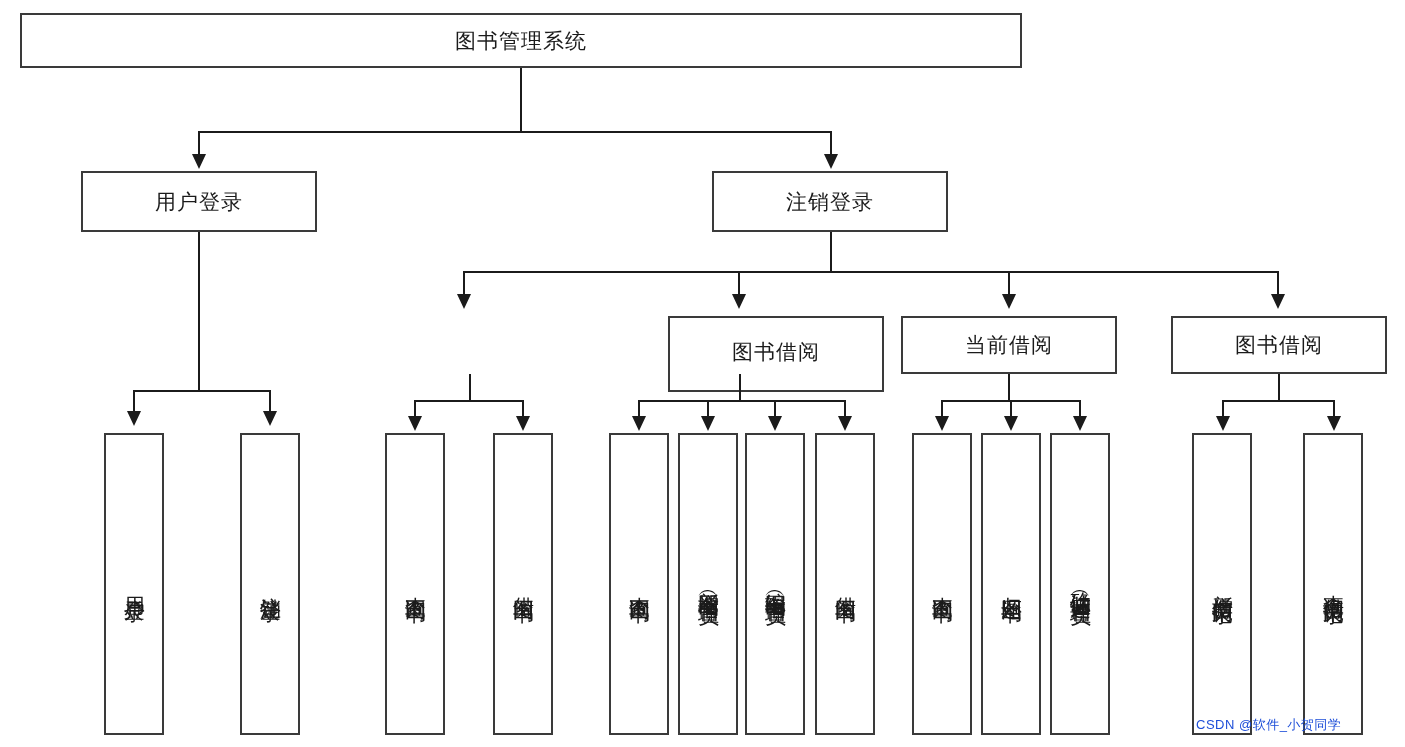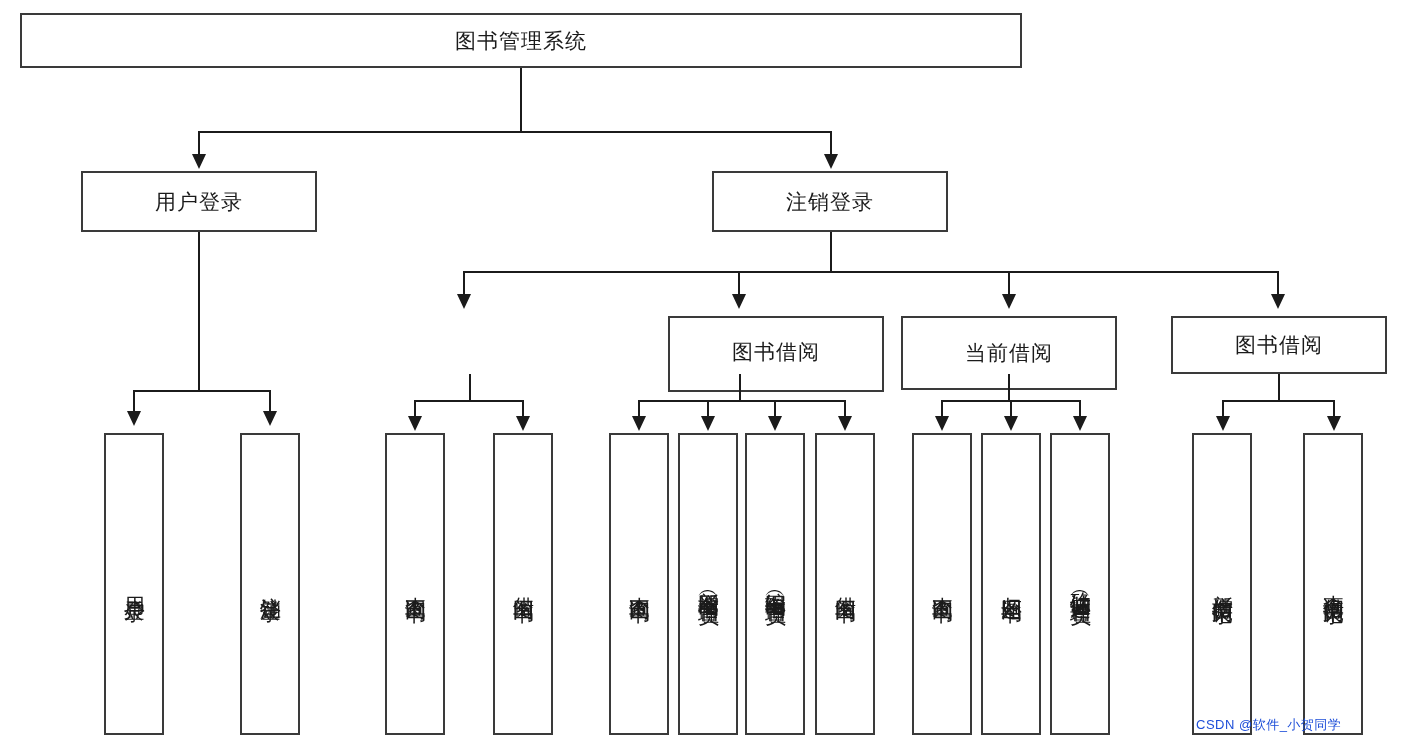--- a/index.html
+++ b/index.html
@@ -116,21 +116,21 @@
   <div class="vline" style="left:738px; top:271px; width:2px; height:25px;"></div>
   <div class="arrow" style="left:732px; top:294px;"></div>
   <div class="vline" style="left:1008px; top:271px; width:2px; height:25px;"></div>
   <div class="arrow" style="left:1002px; top:294px;"></div>
   <div class="vline" style="left:1277px; top:271px; width:2px; height:25px;"></div>
   <div class="arrow" style="left:1271px; top:294px;"></div>
 
   <div class="node horiz" style="left:668px; top:316px; width:216px; height:76px;font-family:Liberation Mono, monospace;">
     <span>图书借阅</span>
   </div>
-  <div class="node horiz" style="left:901px; top:316px; width:216px; height:74px;">
+  <div class="node horiz" style="left:901px; top:316px; width:216px; height:58px;">
     <span>当前借阅</span>
   </div>
   <div class="node horiz" style="left:1171px; top:316px; width:216px; height:58px;">
     <span>图书借阅</span>
   </div>
 
   <div class="vline" style="left:469px; top:374px; width:2px; height:28px;"></div>
   <div class="hline" style="left:414px; top:400px; width:110px; height:2px;"></div>
   <div class="vline" style="left:414px; top:400px; width:2px; height:18px;"></div>
   <div class="arrow" style="left:408px; top:416px;"></div>

